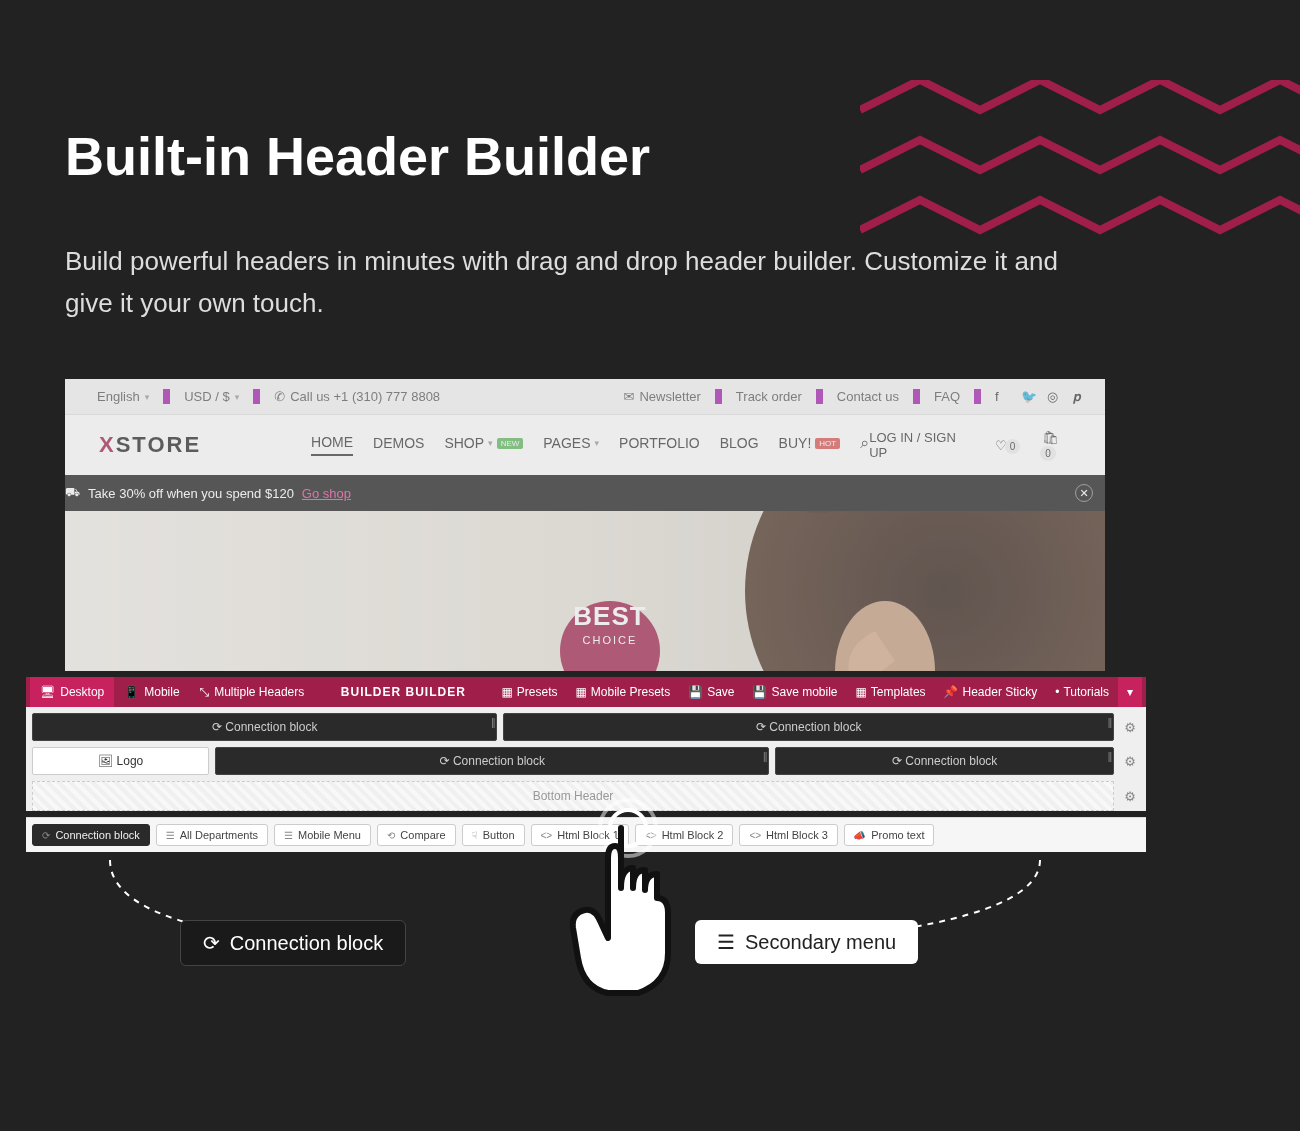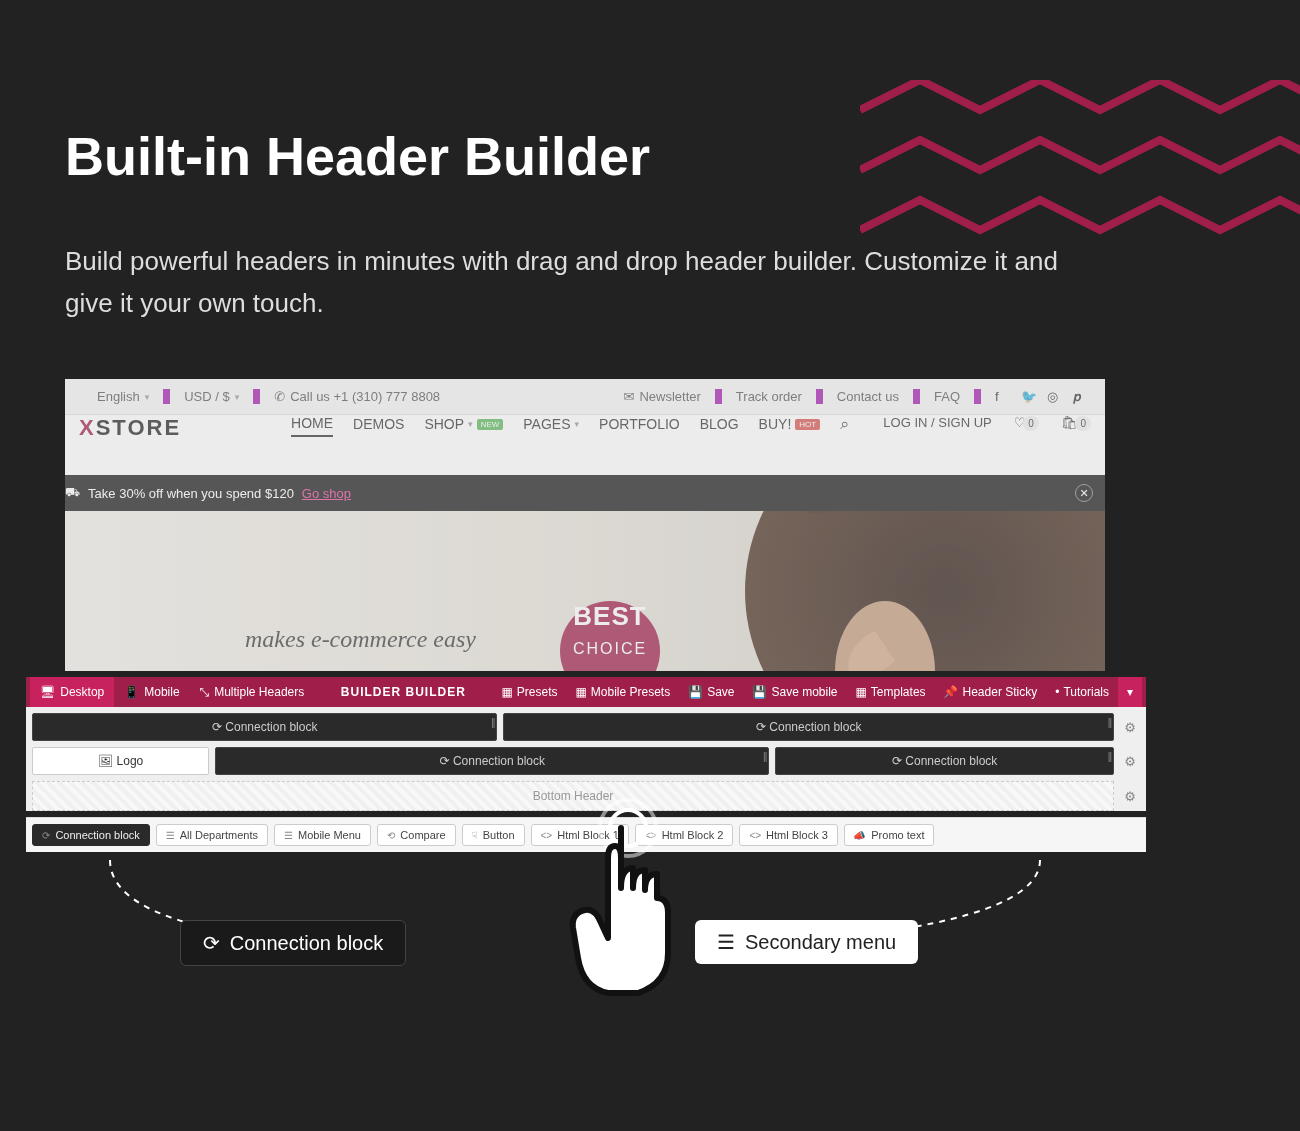--- a/index.html
+++ b/index.html
@@ -23,21 +23,21 @@
 .topbar { display:flex; align-items:center; height:36px; background:#f5f5f5; font-size:13px; color:#555; padding:0 18px; border-bottom:1px solid #e0e0e0;}
 .topbar .left { display:flex; align-items:center; gap:0;}
 .topbar .right { display:flex; align-items:center; margin-left:auto; gap:0;}
 .topbar .item { padding:0 14px; border-right:7px solid #a21caf; display:flex; align-items:center; gap:5px;}
 .topbar .item:last-child { border-right:none;}
 .chev { font-size:9px; color:#999;}
 .social { display:flex; gap:12px; padding-left:14px;}
 .social span { width:14px; color:#333; font-size:13px;}
 
 
-.mainhdr { display:flex; align-items:flex-start; height:60px; background:#fff; padding:0 14px;}
+.mainhdr { display:flex; align-items:center; height:60px; background:#fff; padding:0 34px;}
 .logo { font-size:22px; font-weight:700; letter-spacing:2px; color:#222;}
 .logo .x { color:#a01e4a; font-weight:700;}
 .mainnav { display:flex; gap:20px; margin-left:110px; font-size:14px; font-weight:500; color:#333;}
 .mainnav .ni { display:flex; align-items:center; gap:4px; padding-bottom:4px;}
 .mainnav .ni.active { border-bottom:2px solid #333;}
 .badge { font-size:8px; background:#5cb85c; color:#fff; padding:1px 4px; border-radius:2px;}
 .badge.hot { background:#d9534f;}
 .hdr-right { margin-left:auto; display:flex; align-items:center; gap:22px; font-size:13px; color:#333;}
 .cnt-badge { background:#eee; font-size:10px; padding:2px 5px; border-radius:8px; margin-left:-2px;}
 
@@ -46,21 +46,21 @@
 
 .promo { height:36px; background:#1a1a1a; color:#fff; font-size:13px; display:flex; align-items:center; justify-content:center; gap:8px;}
 .promo a { color:#ec4899; text-decoration:underline;}
 .promo .close { margin-left:auto; margin-right:12px; border:1px solid #888; border-radius:50%; width:18px; height:18px; display:flex; align-items:center; justify-content:center; font-size:11px;}
 
 
 .hero { height:160px; background:linear-gradient(90deg, #f2efe9 0%, #e8e3da 45%, #d0cdc5 100%); position:relative; overflow:hidden;}
 .hero-text { position:absolute; left:180px; bottom:18px; font-family:Georgia,serif; font-style:italic; font-size:24px; color:#3a3a3a;}
 .best-badge { position:absolute; left:495px; bottom:-30px; width:100px; height:100px; border-radius:50%; background:#a01e4a; color:#fff; display:flex; flex-direction:column; align-items:center; justify-content:flex-start;}
 .best-badge .b1 { font-size:26px; font-weight:700; letter-spacing:1px;}
-.best-badge .b2 { font-size:16px; letter-spacing:2px; margin-top:8px;}
+.best-badge .b2 { font-size:11px; letter-spacing:2px; margin-top:2px;}
 .hair { position:absolute; right:-50px; top:-80px; width:420px; height:380px;}
 
 
 .builder-wrap { position:absolute; top:677px; left:26px; width:1120px; }
 .bbar { background:#a01e4a; color:#fff; height:30px; display:flex; align-items:center; font-size:12px; padding:0 4px;}
 .bbar .tab { padding:0 10px; display:flex; align-items:center; gap:5px; height:100%;}
 .bbar .tab.active { background:#c8225e;}
 .bbar .btitle { flex:1; text-align:center; font-weight:600; letter-spacing:1px; font-size:12px;}
 .bbar .btn { padding:0 9px; display:flex; align-items:center; gap:4px;}
 .bbar .close { background:#c8225e; width:24px; height:100%; display:flex; align-items:center; justify-content:center;}
@@ -176,21 +176,20 @@
             <stop offset="0%" stop-color="#2a1810"></stop>
             <stop offset="100%" stop-color="#4a2f1f"></stop>
           </radialGradient>
         </defs>
       <ellipse cx="210" cy="160" rx="200" ry="190" fill="url(#h1)"></ellipse>
       <ellipse cx="150" cy="240" rx="50" ry="70" fill="#c49a7a"></ellipse>
       <path d="M50 50 Q80 30 120 60 Q100 90 70 80 Z" fill="#3a2518"></path>
       <path d="M300 40 Q340 20 370 60 Q340 90 310 70 Z" fill="#3a2518"></path>
       <path d="M120 260 Q100 220 140 200 L160 230 Z" fill="#d4a888"></path>
     </svg>
-    <div class="hero-text">makes e-commerce easy</div>
     <div class="best-badge">
       <div class="b1">BEST</div>
       <div class="b2">CHOICE</div>
     </div>
   </div>
   <div class="overlay"></div>
 </div>
 
 <div class="builder-wrap">
   <div class="bbar">

